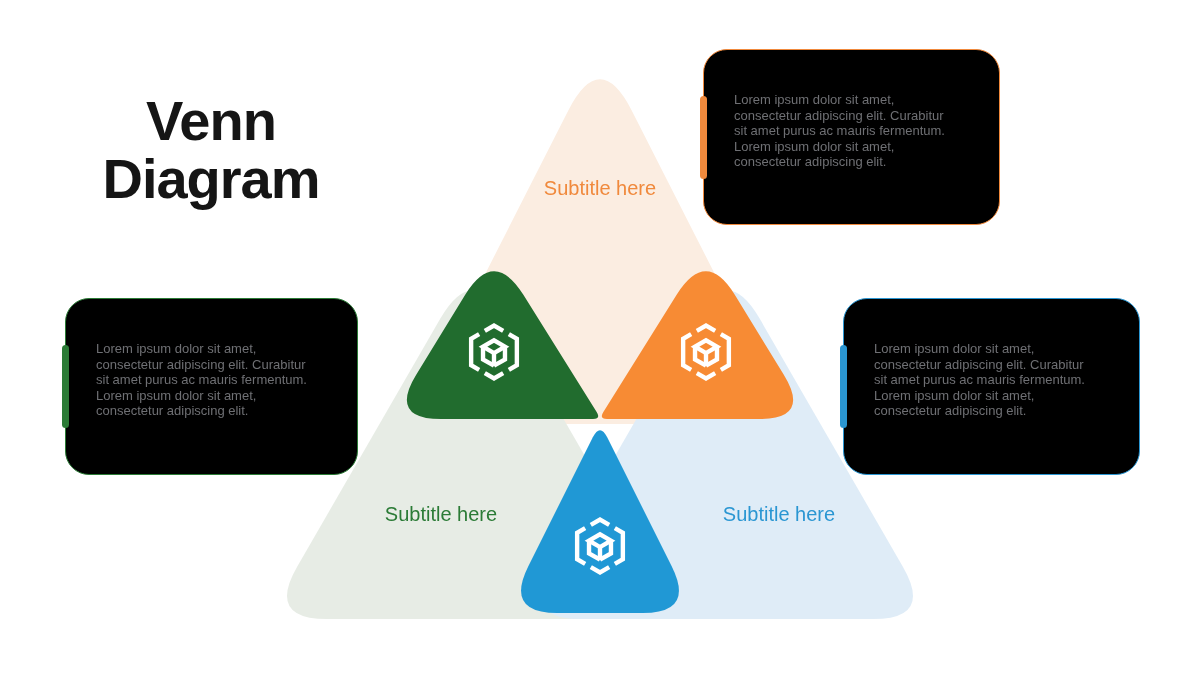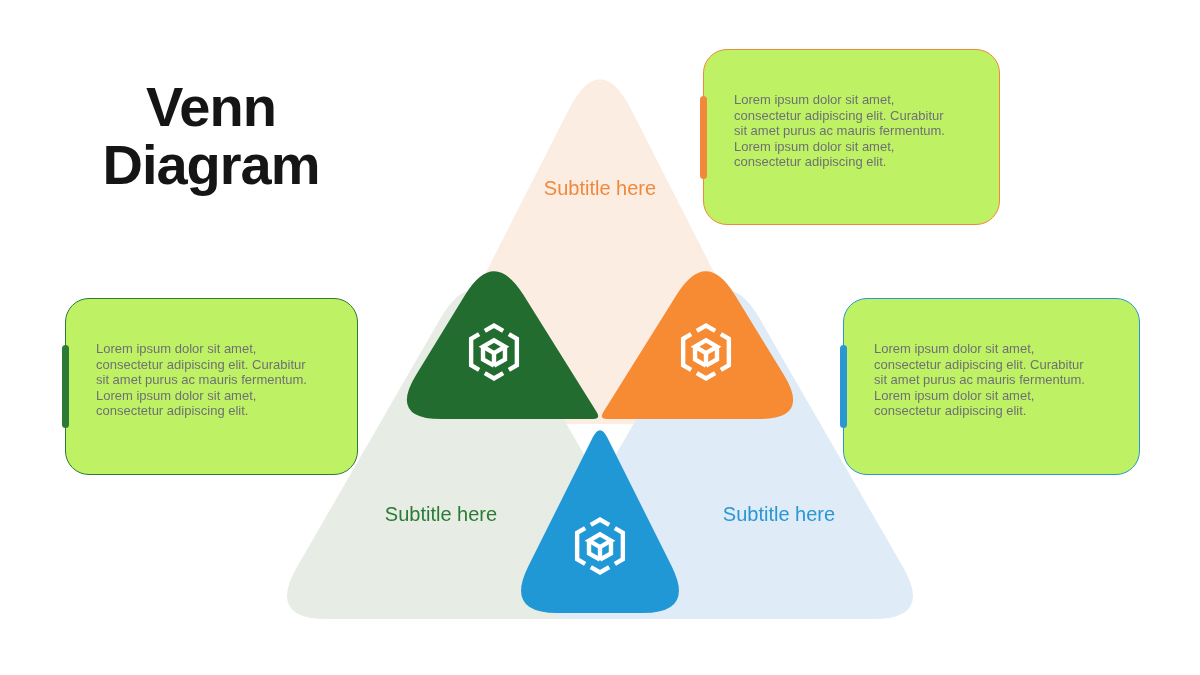--- a/index.html
+++ b/index.html
@@ -2,34 +2,34 @@
 <html><head>
 <meta charset="utf-8">
 <title>Venn Diagram Slide</title>
 <style>
   html,body{margin:0;padding:0;background:#ffffff;}
   .slide{
     position:relative;width:1200px;height:675px;background:#ffffff;overflow:hidden;
     font-family:"Liberation Sans", sans-serif;
   }
   .slide-title{
-    position:absolute;left:61px;top:78px;width:300px;
+    position:absolute;left:61px;top:92px;width:300px;
     text-align:center;font-size:56px;line-height:58px;font-weight:700;
     letter-spacing:-1px;color:#151515;margin:0;
   }
   svg.diagram{position:absolute;left:0;top:0;width:1200px;height:675px;}
   .subtitle{
     position:absolute;width:200px;text-align:center;
     font-size:20px;font-weight:400;letter-spacing:0;
   }
   .subtitle.top{left:500px;top:177px;}
   .subtitle.left{left:341px;top:503px;}
   .subtitle.right{left:679px;top:503px;}
   .card{
-    position:absolute;background:#bef264;border:1.5px solid #999;
+    position:absolute;background:#000000;border:1.5px solid #999;
     border-radius:24px;box-sizing:border-box;
   }
   .card.top-right{left:703px;top:49px;width:297px;height:176px;}
   .card.left{left:65px;top:298px;width:293px;height:177px;}
   .card.right{left:843px;top:298px;width:297px;height:177px;}
   .card .bar{
     position:absolute;left:-4.5px;top:46px;width:7px;height:83px;border-radius:4px;
   }
   .card p{
     margin:0;padding:42px 18px 0 30px;

